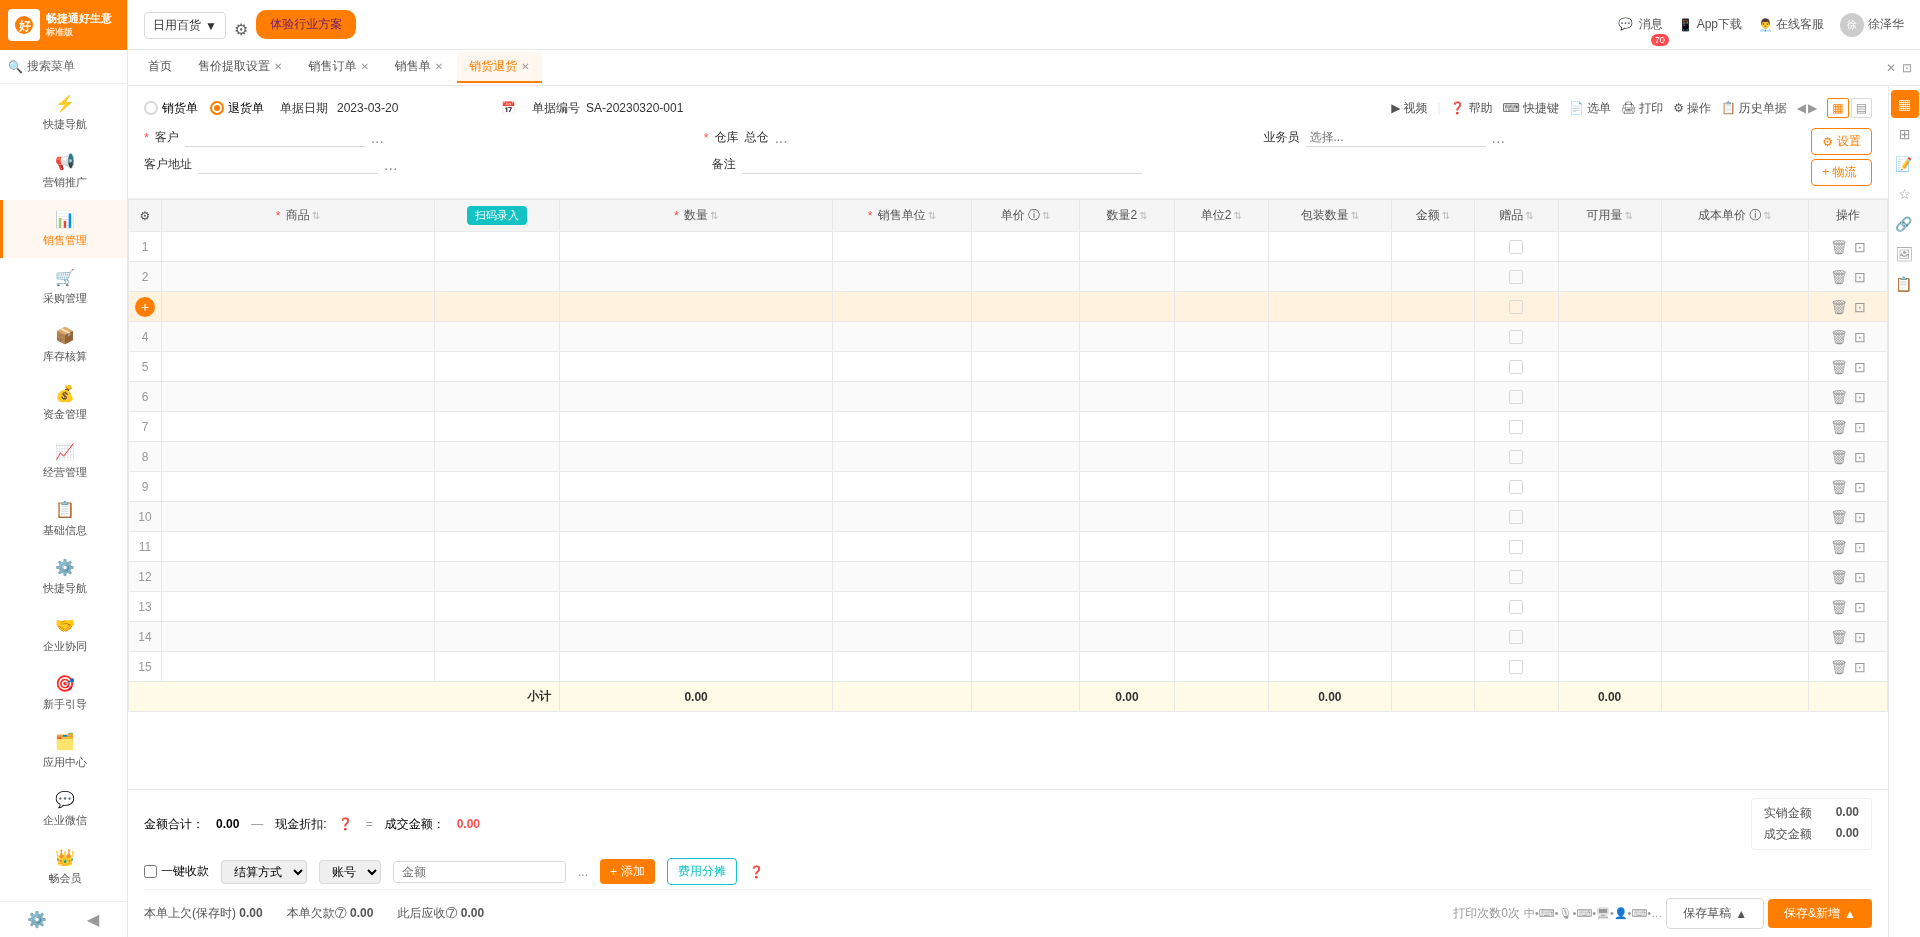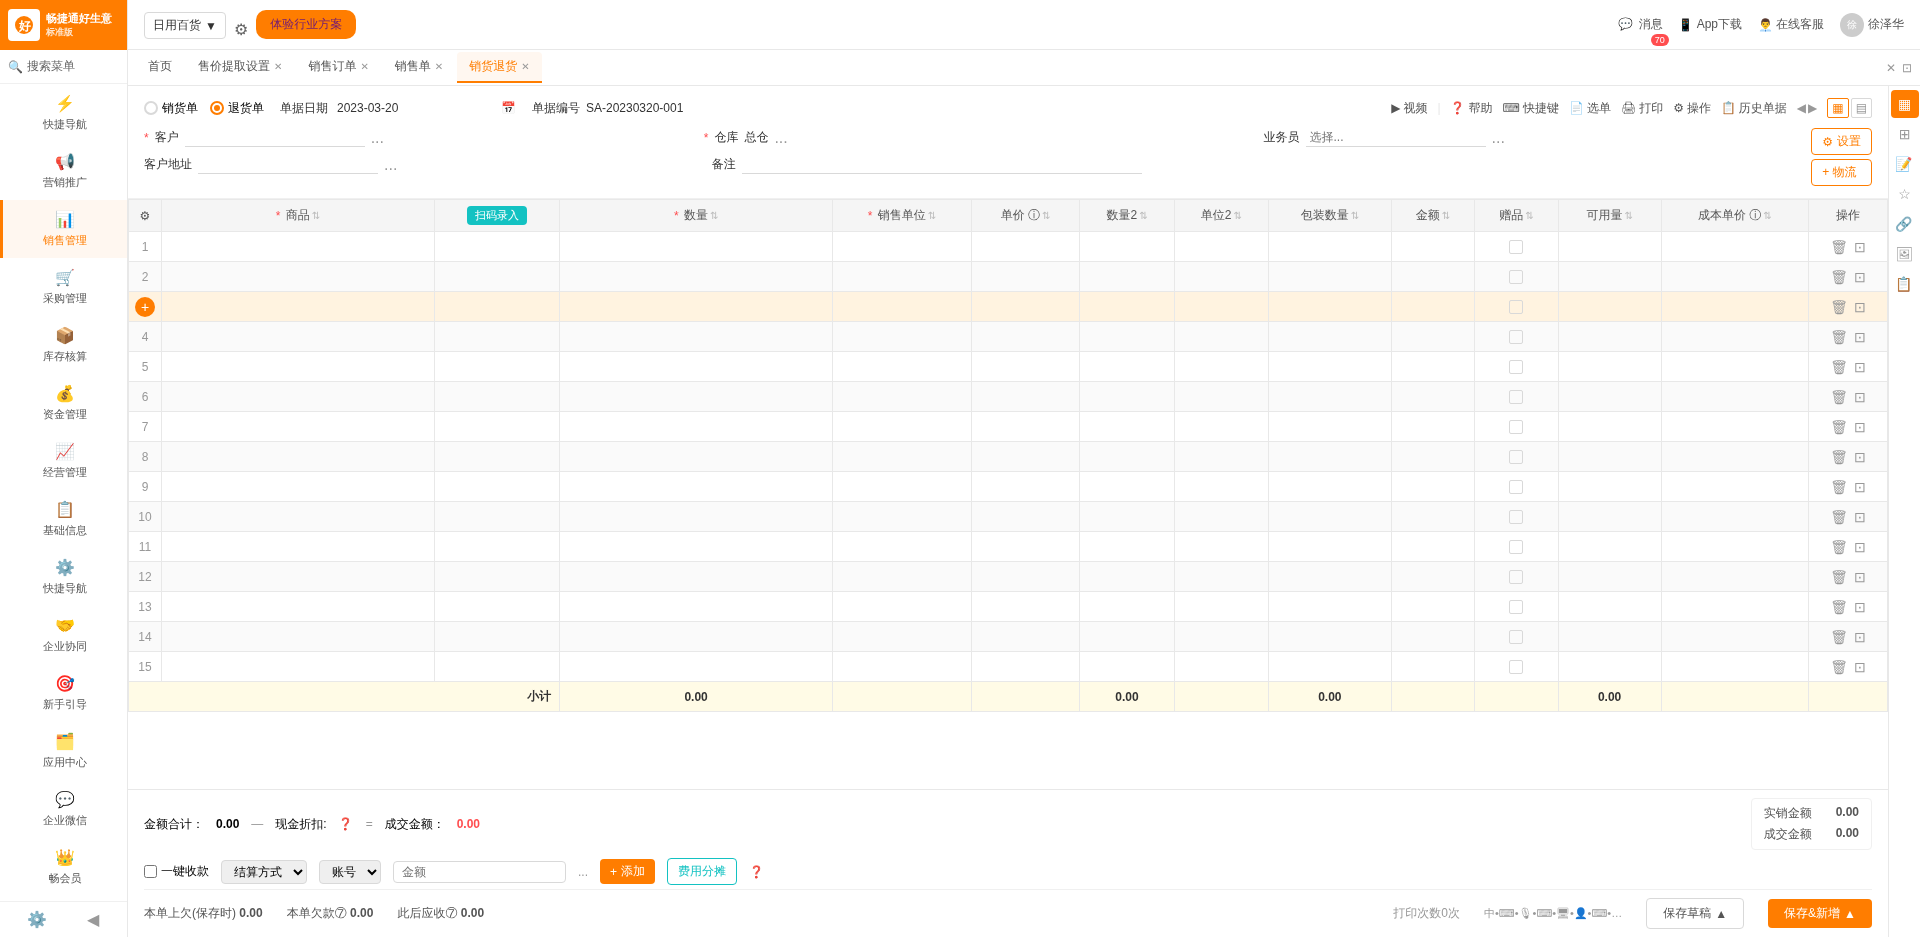--- a/index.html
+++ b/index.html
@@ -873,21 +873,21 @@
             </span>
             <span>
               <span>本单欠款⑦</span>
               <span style="font-weight:bold;">0.00</span>
             </span>
             <span>
               <span>此后应收⑦</span>
               <span style="font-weight:bold;">0.00</span>
             </span>
           </div>
-          <div style="display:flex;align-items:center;gap:24px;">
+          <div style="display:flex;align-items:center;gap:4px;">
             <span style="color:#999;">打印次数0次</span>
 
             <div style="display:flex;gap:4px;align-items:center;">
               <span style="color:#999;font-size:11px;">中•⌨•🎙•⌨•🖥•👤•⌨•…</span>
             </div>
             <button class="btn-save-draft">
               <span>保存草稿</span>
               <span>▲</span>
             </button>
             <button class="btn-save-new">

